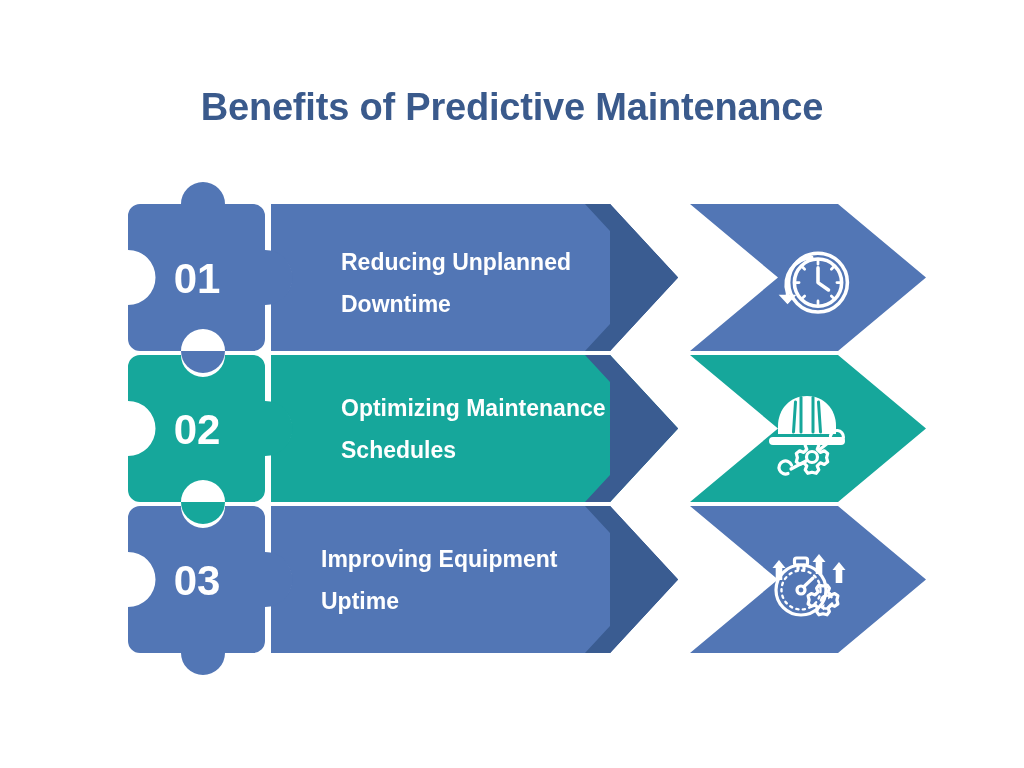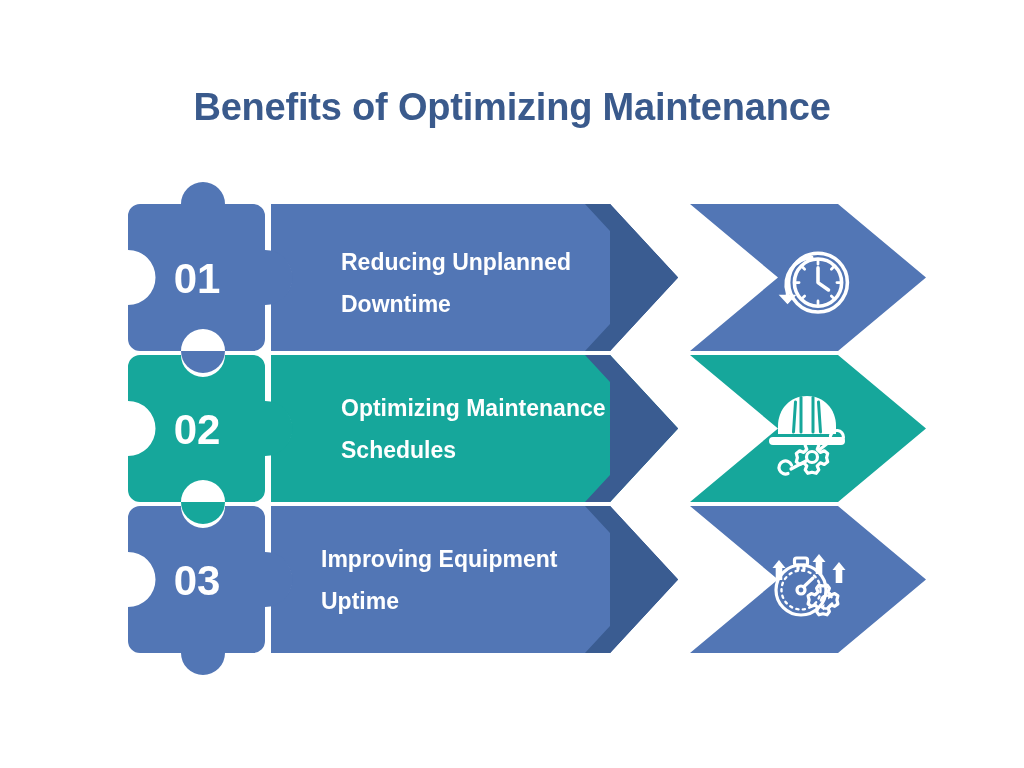--- a/index.html
+++ b/index.html
@@ -47,21 +47,21 @@
     font-size: 42px;
     font-weight: bold;
     fill: #ffffff;
   }
 </style>
 </head>
 <body>
 
 <div id="infographic">
 
-  <div class="page-title">Benefits of Optimizing Maintenance</div>
+  <div class="page-title">Benefits of Predictive Maintenance</div>
 
   <svg class="board" width="1024" height="768" viewBox="0 0 1024 768">
     <defs>
 
       <symbol id="ico-clock" viewBox="0 0 100 100">
         <g fill="none" stroke="#ffffff" stroke-width="3.4" stroke-linecap="round" stroke-linejoin="round">
           <circle cx="60" cy="52" r="28"></circle>
           <circle cx="60" cy="52" r="22.5"></circle>
           <path d="M60 38 L60 52 L70 59"></path>
 

